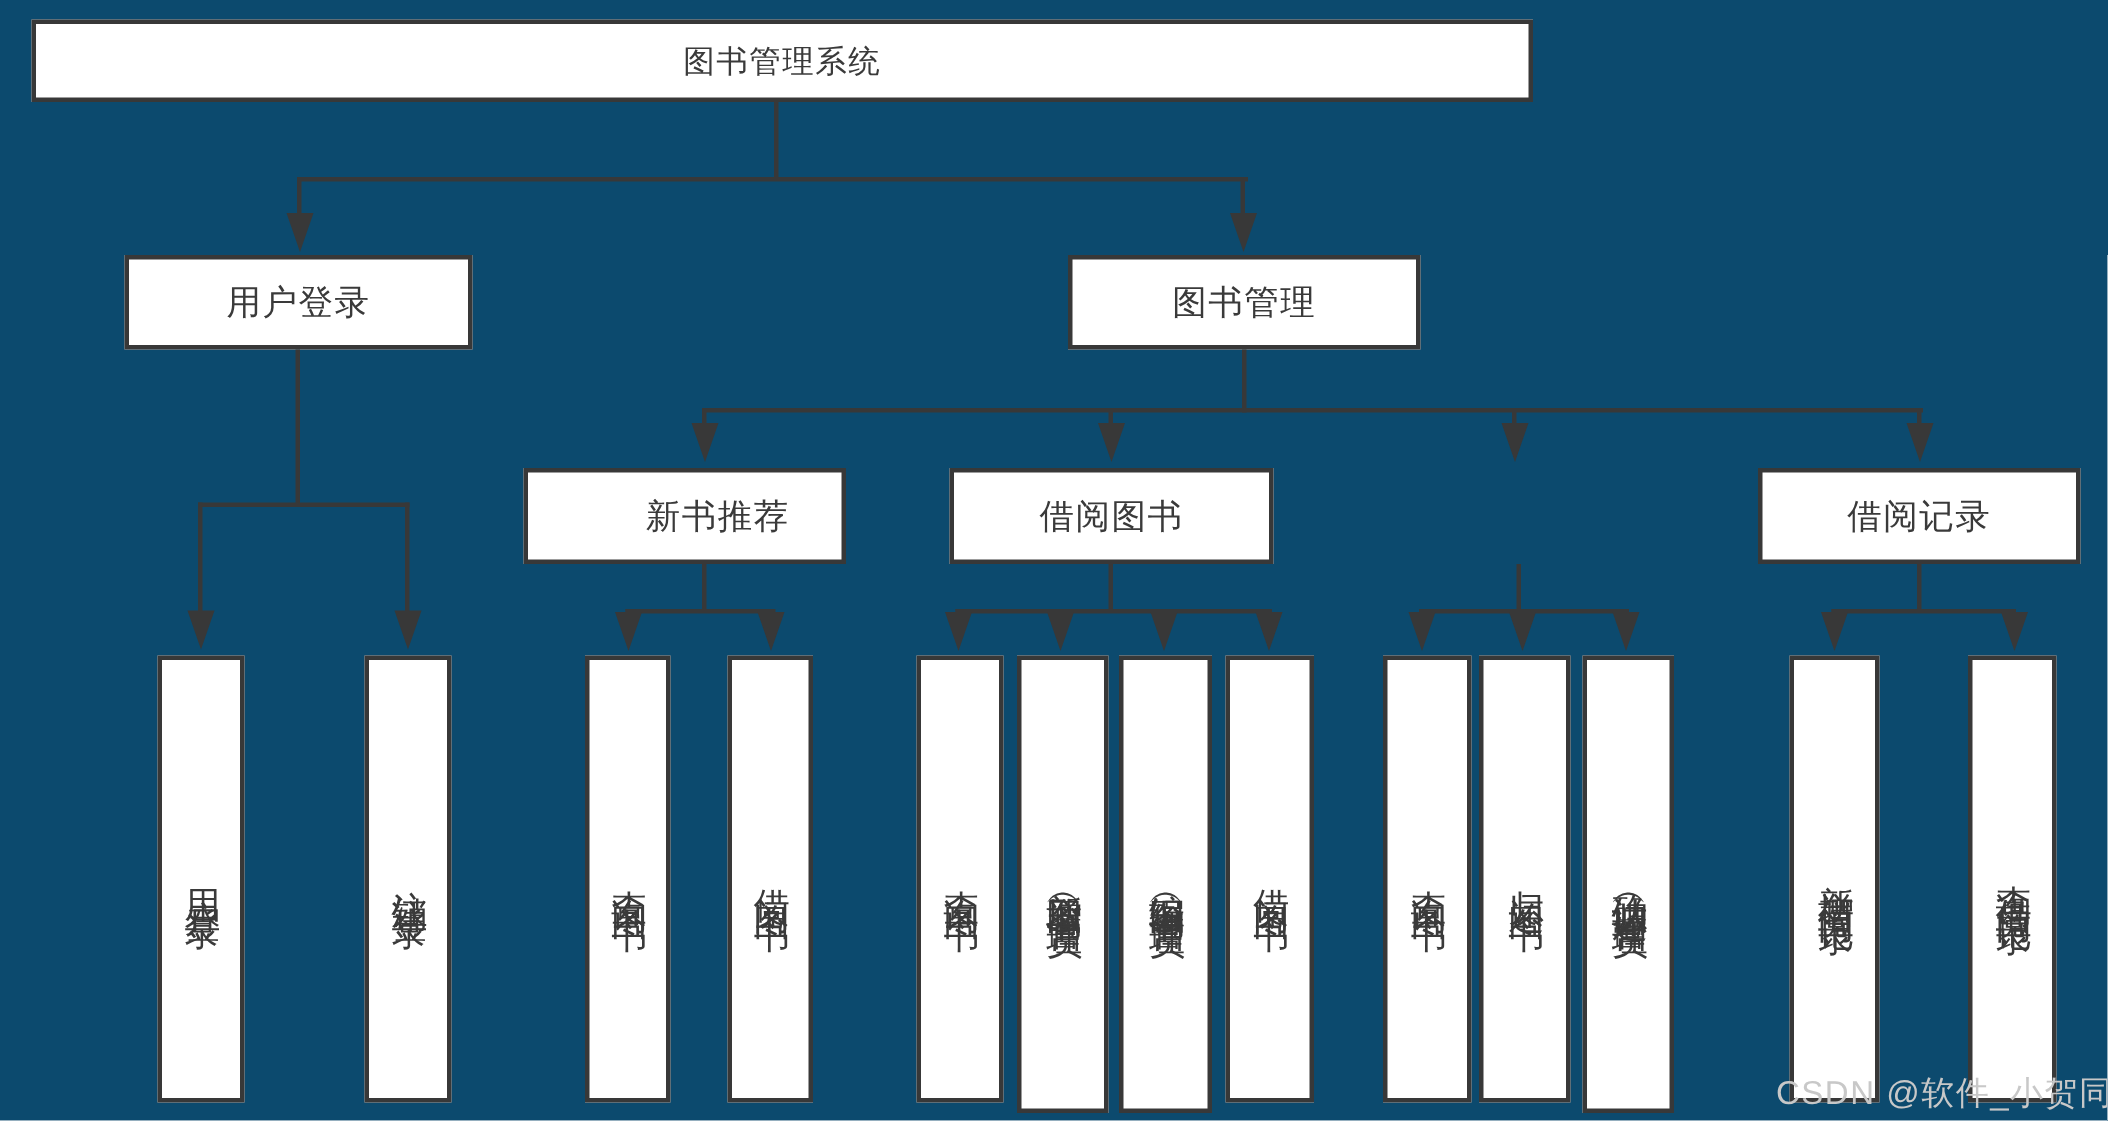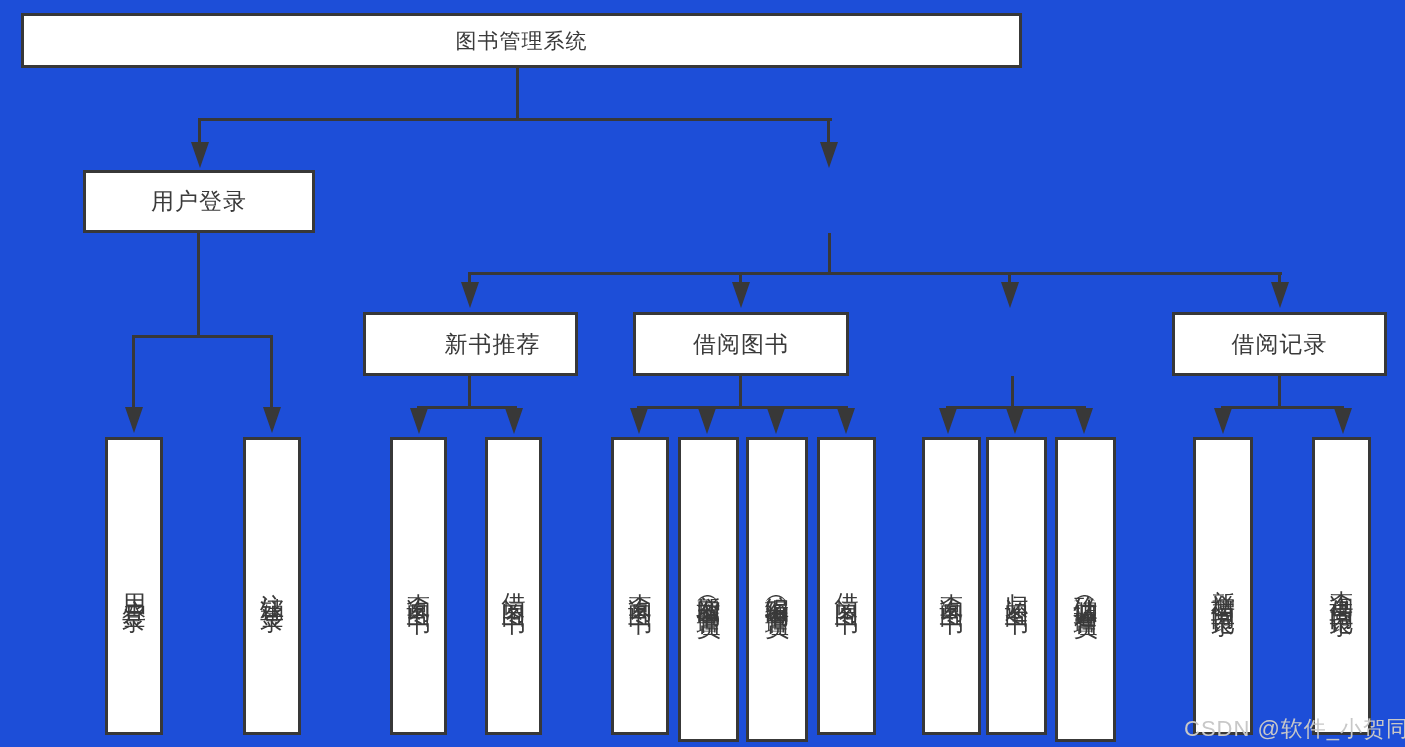--- a/index.html
+++ b/index.html
@@ -1,19 +1,19 @@
 <!DOCTYPE html>
 <html><head>
 <meta charset="utf-8">
 <style>
   html,body{margin:0;padding:0;background:#ffffff;}
   #stage{
     position:relative;
     width:1405px;height:747px;
-    background:#1d4ed8;
+    background:#0c4a6e;
     font-family:"Liberation Sans", sans-serif;
     overflow:hidden;
   }
   .box{
     position:absolute;
     background:#ffffff;
     border:3px solid #383838;
     box-sizing:border-box;
     display:flex;
     align-items:center;
@@ -61,40 +61,43 @@
   <div class="v-line" style="left:516px;top:68px;height:52px;"></div>
   <div class="h-line" style="left:198px;top:118px;width:634px;"></div>
   <div class="v-line" style="left:198px;top:118px;height:30px;"></div>
   <div class="arrow" style="left:191px;top:142px;"></div>
   <div class="v-line" style="left:827px;top:118px;height:30px;"></div>
   <div class="arrow" style="left:820px;top:142px;"></div>
 
   <div class="box hbox" style="left:83px;top:170px;width:232px;height:63px;">
     <span>用户登录</span>
   </div>
+  <div class="box hbox" style="left:712px;top:170px;width:235px;height:63px;">
+    <span>图书管理</span>
+  </div>
 
   <div class="v-line" style="left:197px;top:233px;height:104px;"></div>
   <div class="h-line" style="left:132px;top:335px;width:141px;"></div>
   <div class="v-line" style="left:132px;top:335px;height:78px;"></div>
   <div class="arrow" style="left:125px;top:407px;"></div>
   <div class="v-line" style="left:270px;top:335px;height:78px;"></div>
   <div class="arrow" style="left:263px;top:407px;"></div>
 
   <div class="v-line" style="left:828px;top:233px;height:42px;"></div>
   <div class="h-line" style="left:468px;top:272px;width:814px;"></div>
   <div class="v-line" style="left:468px;top:272px;height:16px;"></div>
   <div class="arrow" style="left:461px;top:282px;"></div>
   <div class="v-line" style="left:739px;top:272px;height:16px;"></div>
   <div class="arrow" style="left:732px;top:282px;"></div>
   <div class="v-line" style="left:1008px;top:272px;height:16px;"></div>
   <div class="arrow" style="left:1001px;top:282px;"></div>
   <div class="v-line" style="left:1278px;top:272px;height:16px;"></div>
   <div class="arrow" style="left:1271px;top:282px;"></div>
 
-  <div class="box hbox" style="left:363px;top:312px;width:215px;height:64px;padding-left:44px;">
+  <div class="box hbox" style="left:349px;top:312px;width:215px;height:64px;padding-left:44px;">
     <span>新书推荐</span>
   </div>
   <div class="box hbox" style="left:633px;top:312px;width:216px;height:64px;">
     <span>借阅图书</span>
   </div>
   <div class="box hbox" style="left:1172px;top:312px;width:215px;height:64px;">
     <span>借阅记录</span>
   </div>
 
   <div class="v-line" style="left:468px;top:376px;height:32px;"></div>

